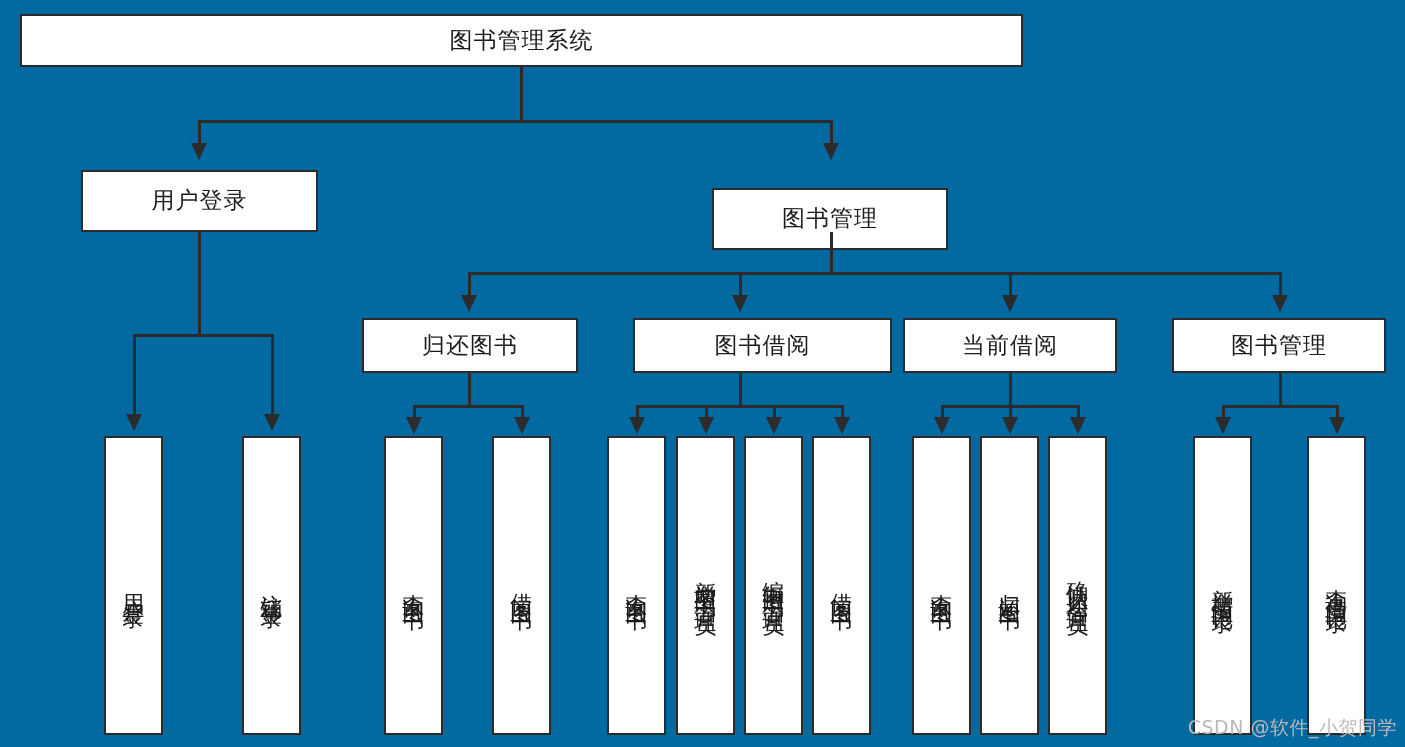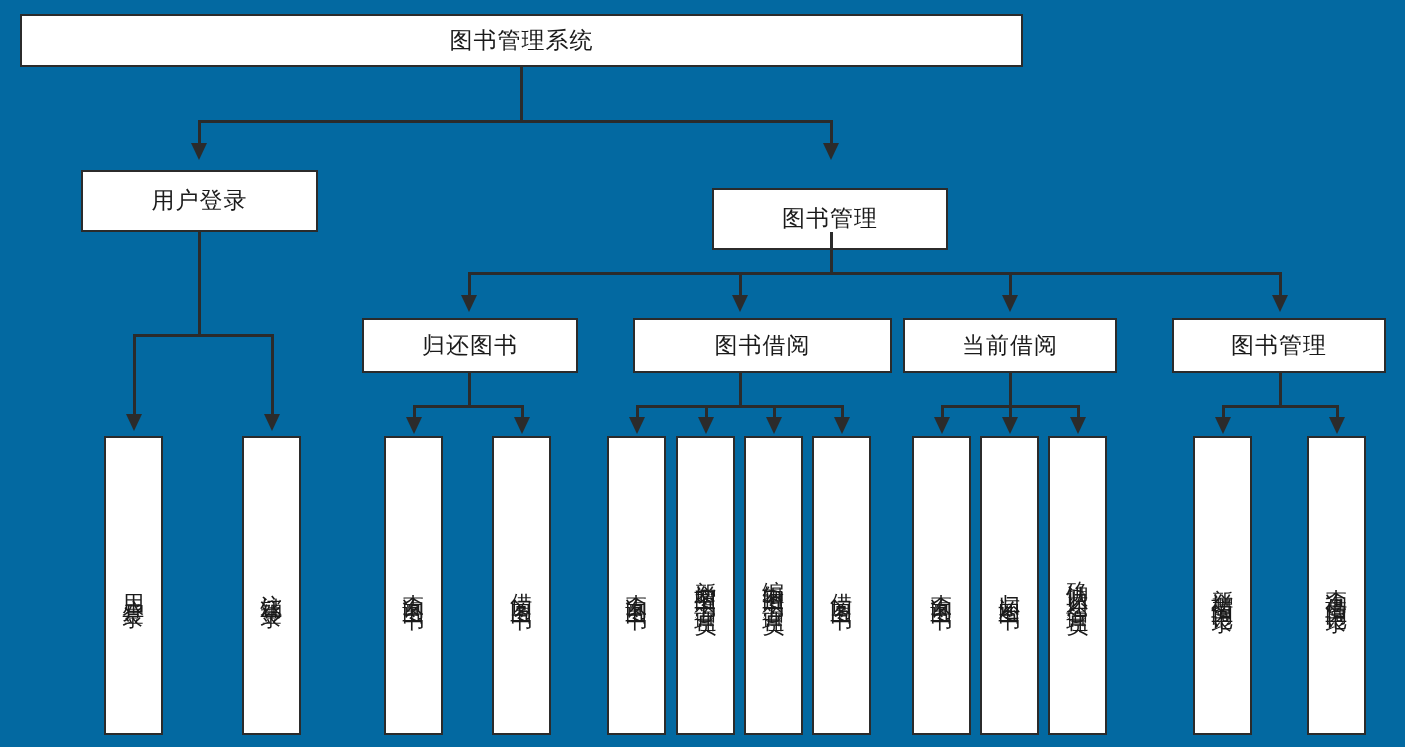--- a/index.html
+++ b/index.html
@@ -199,14 +199,15 @@
     <span class="vtext">确认归还（管理员）</span>
   </div>
 
   <div class="node vert" style="left:1193px; top:436px; width:59px; height:299px;">
     <span class="vtext">新增借阅记录</span>
   </div>
   <div class="node vert" style="left:1307px; top:436px; width:59px; height:299px;">
     <span class="vtext">查询借阅记录</span>
   </div>
 
+  <div class="watermark">CSDN @软件_小贺同学</div>
 
 </div>
 
 </body></html>

